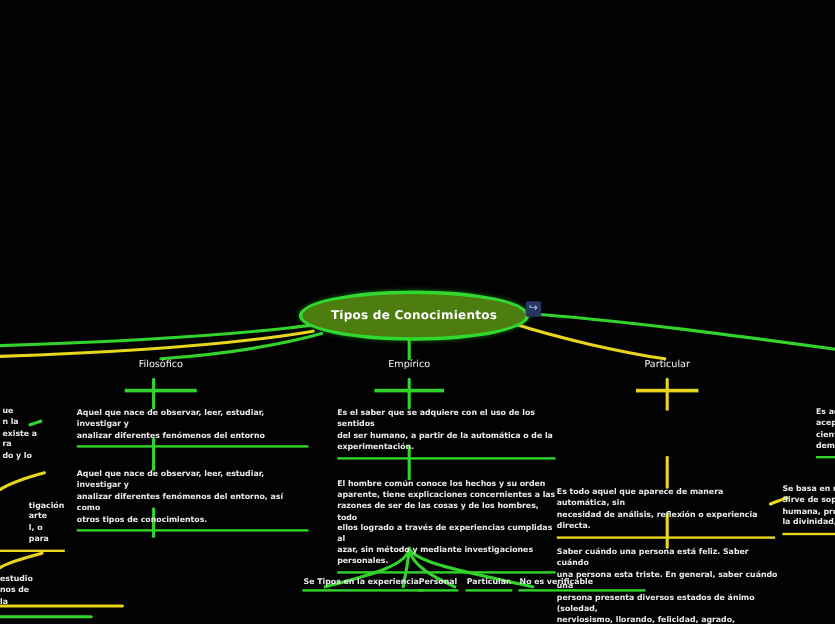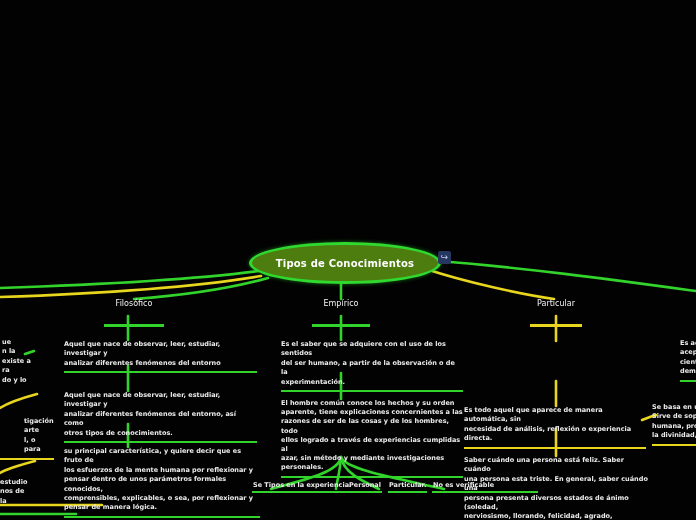--- a/index.html
+++ b/index.html
@@ -83,28 +83,23 @@
 
   <div class="branch-label ul-green" style="left:104px;top:299px;width:60px;">Filosófico</div>
   <div class="branch-label ul-green" style="left:312px;top:299px;width:58px;">Empírico</div>
   <div class="branch-label ul-yellow" style="left:530px;top:299px;width:52px;">Particular</div>
 
   <div class="node-text u-green" style="left:36px;top:340px;width:193px;">Aquel que nace de observar, leer, estudiar, investigar y
 analizar diferentes fenómenos del entorno</div>
   <div class="node-text u-green" style="left:36px;top:391px;width:193px;">Aquel que nace de observar, leer, estudiar, investigar y
 analizar diferentes fenómenos del entorno, así como
 otros tipos de conocimientos.</div>
-  <div class="node-text u-green" style="left:36px;top:447px;width:196px;">su principal característica, y quiere decir que es fruto de
-los esfuerzos de la mente humana por reflexionar y
-pensar dentro de unos parámetros formales conocidos,
-comprensibles, explicables, o sea, por reflexionar y
-pensar de manera lógica.</div>
 
   <div class="node-text u-green" style="left:253px;top:340px;width:182px;">Es el saber que se adquiere con el uso de los sentidos
-del ser humano, a partir de la observación o de la
+del ser humano, a partir de la automática o de la
 experimentación.</div>
   <div class="node-text u-green" style="left:253px;top:399px;width:182px;line-height:9.2px;">El hombre común conoce los hechos y su orden
 aparente, tiene explicaciones concernientes a las
 razones de ser de las cosas y de los hombres, todo
 ellos logrado a través de experiencias cumplidas al
 azar, sin método y mediante investigaciones
 personales.</div>
 
   <div class="leaf u-green" style="left:224px;top:481px;">Se Tipos en la experiencia.</div>
   <div class="leaf u-green" style="left:320px;top:481px;">Personal</div>

